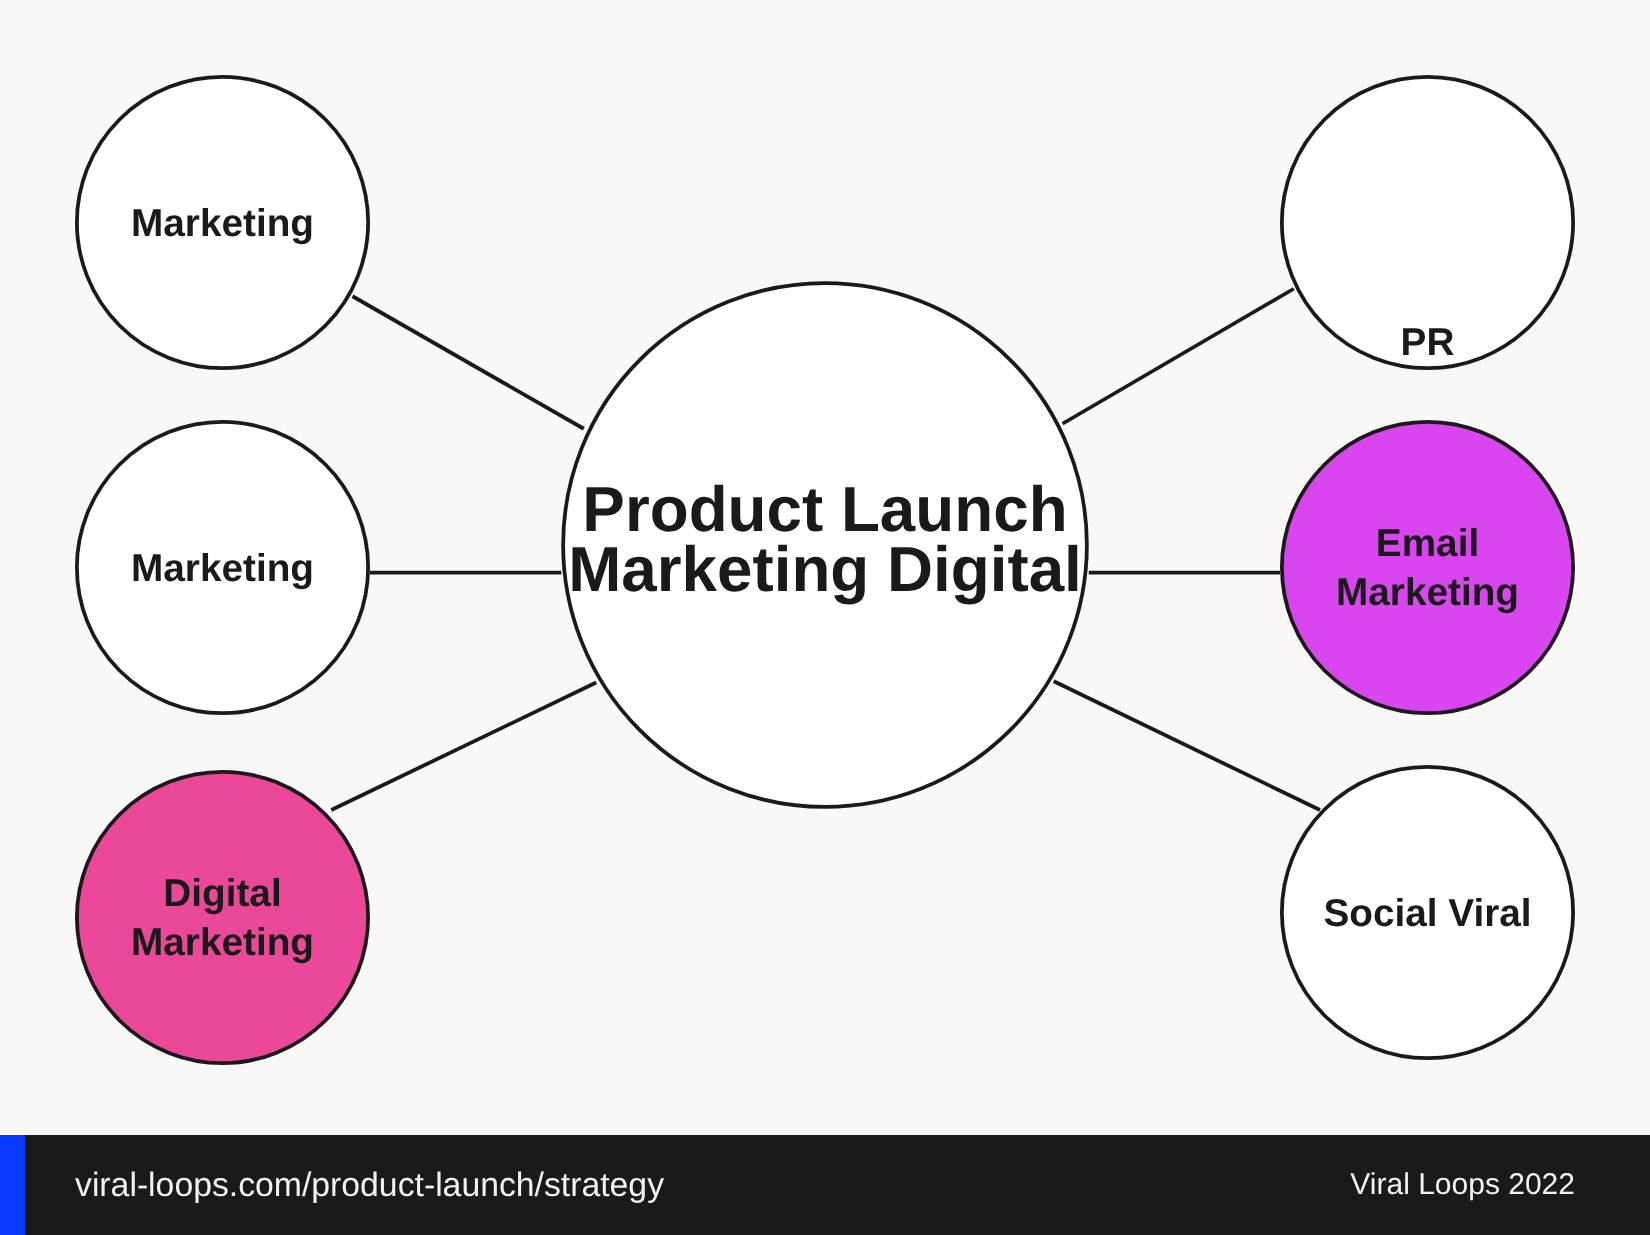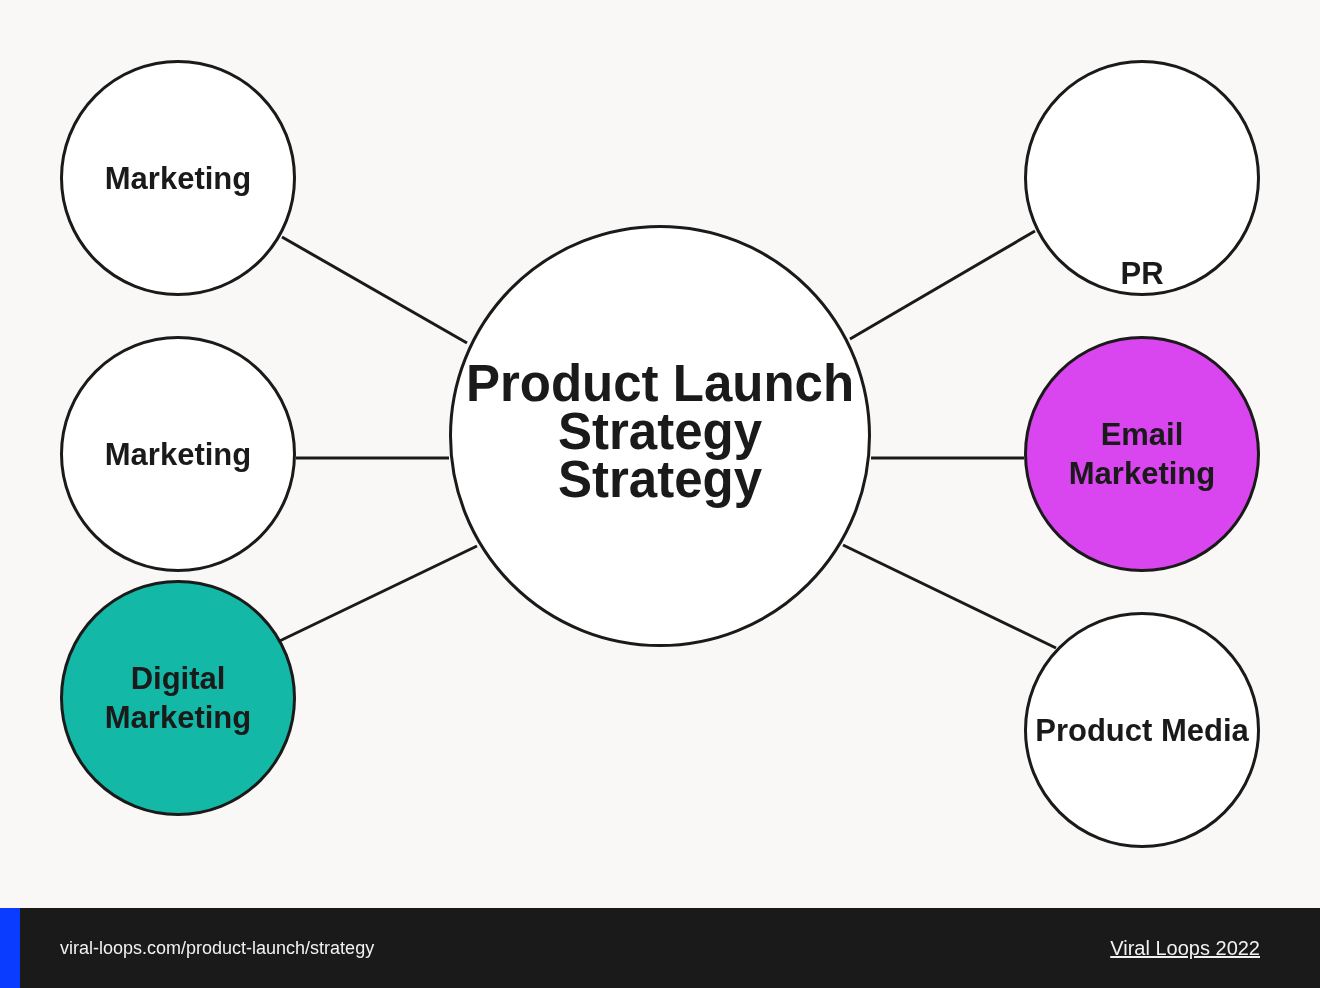--- a/index.html
+++ b/index.html
@@ -21,73 +21,73 @@
     border-radius: 50%;
   }
   .node span { display: block; }
   .node.small { width: 236px; height: 236px; font-size: 31px; line-height: 39px; }
   .node.center { width: 422px; height: 422px; font-size: 51px; line-height: 48px; padding-bottom: 8px; }
   #footer {
     position: absolute; left: 0; top: 908px; width: 1320px; height: 80px;
     background: #1a1a1a; color: #f2f2f2;
   }
   #footer .accent { position: absolute; left: 0; top: 0; width: 20px; height: 80px; background: #0a3cff; }
-  #footer .url { position: absolute; left: 60px; top: 28px; font-size: 18px; line-height: 24px; }
-  #footer .brand { position: absolute; right: 60px; top: 28px; font-size: 20px; line-height: 24px; text-decoration: underline; }
+  #footer .url { position: absolute; left: 60px; top: 28px; font-size: 27px; line-height: 24px; }
+  #footer .brand { position: absolute; right: 60px; top: 28px; font-size: 24px; line-height: 24px; }
 </style>
 </head>
 <body style="background: rgb(249, 248, 246);">
 
 <div id="canvas">
   <svg id="edges-svg" width="1320" height="908">
       <line x1="282" y1="237" x2="467" y2="343" stroke="#1a1a1a" stroke-width="3"></line>
       <line x1="296" y1="458" x2="449" y2="458" stroke="#1a1a1a" stroke-width="3"></line>
       <line x1="265" y1="648" x2="477" y2="546" stroke="#1a1a1a" stroke-width="3"></line>
       <line x1="1035" y1="231" x2="850" y2="339" stroke="#1a1a1a" stroke-width="3"></line>
       <line x1="871" y1="458" x2="1024" y2="458" stroke="#1a1a1a" stroke-width="3"></line>
       <line x1="1056" y1="648" x2="843" y2="545" stroke="#1a1a1a" stroke-width="3"></line>
     </svg>
 
   <div class="node center" id="center-node" style="left: 449px; top: 225px; width: 422px; height: 422px; background: rgb(255, 255, 255); border: 3px solid rgb(26, 26, 26);">
     <div>
       <span>Product Launch</span>
-      <span>Strategy Strategy</span>
+      <span>Marketing Digital</span>
     </div>
   </div>
 
   <div class="node small" style="left: 60px; top: 60px; width: 236px; height: 236px; background: rgb(255, 255, 255); border: 3px solid rgb(26, 26, 26);">
     <div>
       <span>Marketing</span>
     </div>
   </div>
   <div class="node small" style="left: 60px; top: 336px; width: 236px; height: 236px; background: rgb(255, 255, 255); border: 3px solid rgb(26, 26, 26);">
     <div>
       <span>Marketing</span>
     </div>
   </div>
-  <div class="node small" style="left: 60px; top: 580px; width: 236px; height: 236px; background: #14b8a6; border: 3px solid rgb(26, 26, 26);">
+  <div class="node small" style="left: 60px; top: 616px; width: 236px; height: 236px; background: #ec4899; border: 3px solid rgb(26, 26, 26);">
     <div>
       <span>Digital</span>
       <span>Marketing</span>
     </div>
   </div>
   <div class="node small" style="left: 1024px; top: 60px; width: 236px; height: 236px; background: rgb(255, 255, 255); border: 3px solid rgb(26, 26, 26); align-items: flex-end;">
     <div>
       <span>PR</span>
     </div>
   </div>
   <div class="node small" style="left: 1024px; top: 336px; width: 236px; height: 236px; background: #d946ef; border: 3px solid rgb(26, 26, 26);">
     <div>
       <span>Email</span>
       <span>Marketing</span>
     </div>
   </div>
   <div class="node small" style="left: 1024px; top: 612px; width: 236px; height: 236px; background: rgb(255, 255, 255); border: 3px solid rgb(26, 26, 26);">
     <div>
-      <span>Product Media</span>
+      <span>Social Viral</span>
     </div>
   </div>
 </div>
 
 <div id="footer">
   <div class="accent"></div>
   <div class="url">viral-loops.com/product-launch/strategy</div>
   <div class="brand">Viral Loops 2022</div>
 </div>
 

